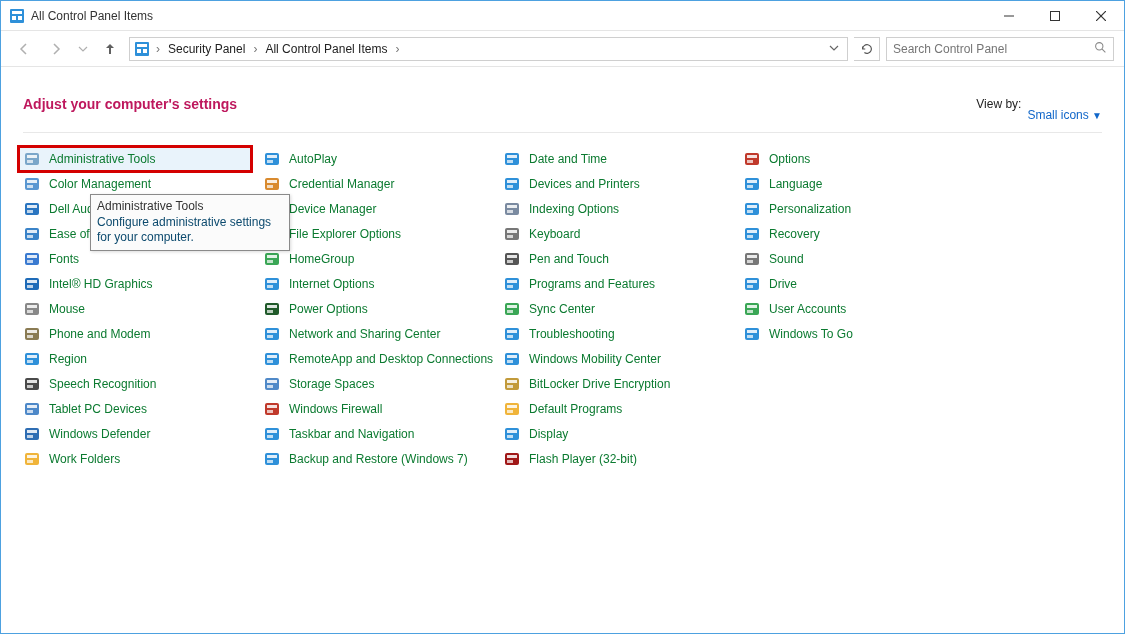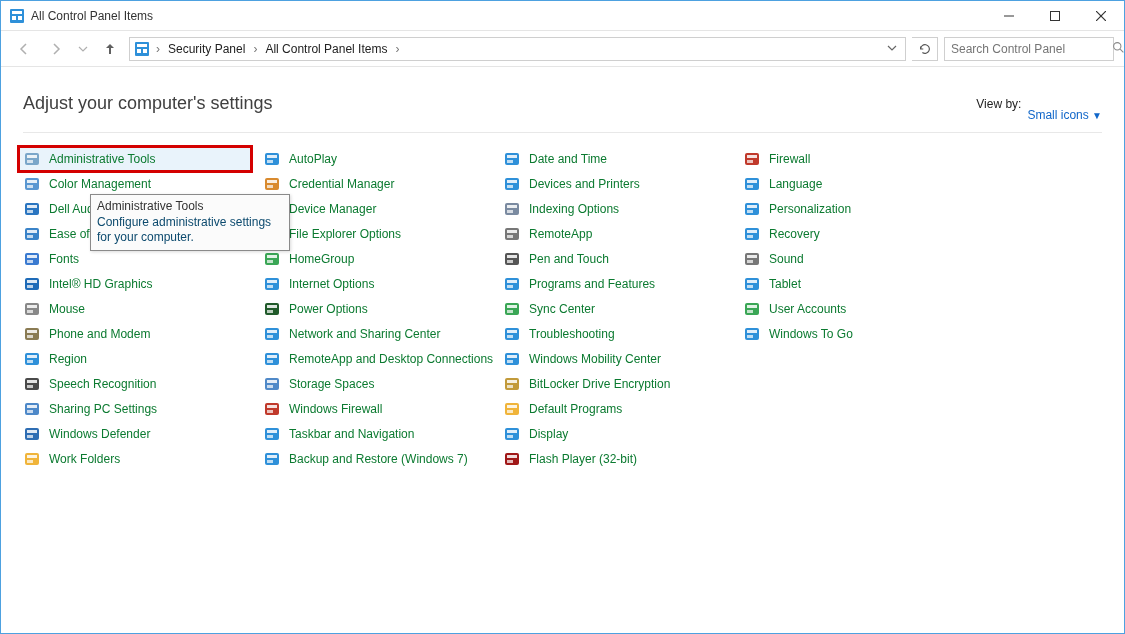--- a/index.html
+++ b/index.html
@@ -61,37 +61,37 @@
   .addressbar .crumb { color:#222; padding:0 2px; }
   .addressbar .sep { color:#777; padding:0 2px; }
   .addressbar .ab-icon { width:16px;height:16px; display:inline-flex;align-items:center;justify-content:center;}
   .addressbar .spacer { flex:1; }
   .addressbar .ab-chevron { color:#666; padding:0 4px;}
   .refreshbtn {
     width:26px;height:24px;border:1px solid #cfcfcf;border-left:none;
     display:flex;align-items:center;justify-content:center;color:#555;
   }
   .searchbox {
-    width: 170px; height:24px; border:1px solid #cfcfcf;
+    width: 228px; height:24px; border:1px solid #cfcfcf;
     display:flex; align-items:center; padding:0 6px; gap:6px;
   }
   .searchbox input {
     border:none; outline:none; flex:1; font-size:12px; color:#888;
   }
   .searchbox .sicon { color:#888; }
 
   
   .content-header {
     display:flex; align-items:center; justify-content:space-between;
     padding: 18px 22px 10px 22px;
   }
   .content-header h1 {
-    font-size: 18px;
-    font-weight: 400;
-    color: #404040;
+    font-size: 14px;
+    font-weight: 700;
+    color: #be185d;
   }
   .viewby { font-size:12px; color:#222; display:flex; align-items:center; gap:6px;}
   .viewby .vb-link { color:#1066c9;margin-top:23px; }
   .viewby .caret { color:#1066c9; font-size:10px; }
 
   
   .items-area {
     padding: 14px 10px 10px 18px;
     display:grid;
     grid-template-columns: repeat(4, 240px);
@@ -355,21 +355,21 @@
       <span class="it-label">Speech Recognition</span>
     </div>
     <div class="cp-item">
       <span class="it-icon">
         <svg viewBox="0 0 16 16">
           <rect x="1" y="2" width="14" height="12" rx="2" fill="#4d88c8"></rect>
           <rect x="3" y="4" width="10" height="3" fill="#fff" opacity=".85"></rect>
           <rect x="3" y="9" width="6" height="3" fill="#fff" opacity=".7"></rect>
         </svg>
       </span>
-      <span class="it-label">Sharing PC Settings</span>
+      <span class="it-label">Tablet PC Devices</span>
     </div>
     <div class="cp-item">
       <span class="it-icon">
         <svg viewBox="0 0 16 16">
           <rect x="1" y="2" width="14" height="12" rx="2" fill="#2e6db3"></rect>
           <rect x="3" y="4" width="10" height="3" fill="#fff" opacity=".85"></rect>
           <rect x="3" y="9" width="6" height="3" fill="#fff" opacity=".7"></rect>
         </svg>
       </span>
       <span class="it-label">Windows Defender</span>
@@ -545,21 +545,21 @@
       <span class="it-label">Indexing Options</span>
     </div>
     <div class="cp-item">
       <span class="it-icon">
         <svg viewBox="0 0 16 16">
           <rect x="1" y="2" width="14" height="12" rx="2" fill="#777777"></rect>
           <rect x="3" y="4" width="10" height="3" fill="#fff" opacity=".85"></rect>
           <rect x="3" y="9" width="6" height="3" fill="#fff" opacity=".7"></rect>
         </svg>
       </span>
-      <span class="it-label">RemoteApp</span>
+      <span class="it-label">Keyboard</span>
     </div>
     <div class="cp-item">
       <span class="it-icon">
         <svg viewBox="0 0 16 16">
           <rect x="1" y="2" width="14" height="12" rx="2" fill="#555555"></rect>
           <rect x="3" y="4" width="10" height="3" fill="#fff" opacity=".85"></rect>
           <rect x="3" y="9" width="6" height="3" fill="#fff" opacity=".7"></rect>
         </svg>
       </span>
       <span class="it-label">Pen and Touch</span>
@@ -645,21 +645,21 @@
       <span class="it-label">Flash Player (32-bit)</span>
     </div>
     <div class="cp-item">
       <span class="it-icon">
         <svg viewBox="0 0 16 16">
           <rect x="1" y="2" width="14" height="12" rx="2" fill="#c0392b"></rect>
           <rect x="3" y="4" width="10" height="3" fill="#fff" opacity=".85"></rect>
           <rect x="3" y="9" width="6" height="3" fill="#fff" opacity=".7"></rect>
         </svg>
       </span>
-      <span class="it-label">Firewall</span>
+      <span class="it-label">Options</span>
     </div>
     <div class="cp-item">
       <span class="it-icon">
         <svg viewBox="0 0 16 16">
           <rect x="1" y="2" width="14" height="12" rx="2" fill="#2e90d9"></rect>
           <rect x="3" y="4" width="10" height="3" fill="#fff" opacity=".85"></rect>
           <rect x="3" y="9" width="6" height="3" fill="#fff" opacity=".7"></rect>
         </svg>
       </span>
       <span class="it-label">Language</span>
@@ -695,21 +695,21 @@
       <span class="it-label">Sound</span>
     </div>
     <div class="cp-item">
       <span class="it-icon">
         <svg viewBox="0 0 16 16">
           <rect x="1" y="2" width="14" height="12" rx="2" fill="#2e90d9"></rect>
           <rect x="3" y="4" width="10" height="3" fill="#fff" opacity=".85"></rect>
           <rect x="3" y="9" width="6" height="3" fill="#fff" opacity=".7"></rect>
         </svg>
       </span>
-      <span class="it-label">Tablet</span>
+      <span class="it-label">Drive</span>
     </div>
     <div class="cp-item">
       <span class="it-icon">
         <svg viewBox="0 0 16 16">
           <rect x="1" y="2" width="14" height="12" rx="2" fill="#3aa655"></rect>
           <rect x="3" y="4" width="10" height="3" fill="#fff" opacity=".85"></rect>
           <rect x="3" y="9" width="6" height="3" fill="#fff" opacity=".7"></rect>
         </svg>
       </span>
       <span class="it-label">User Accounts</span>

